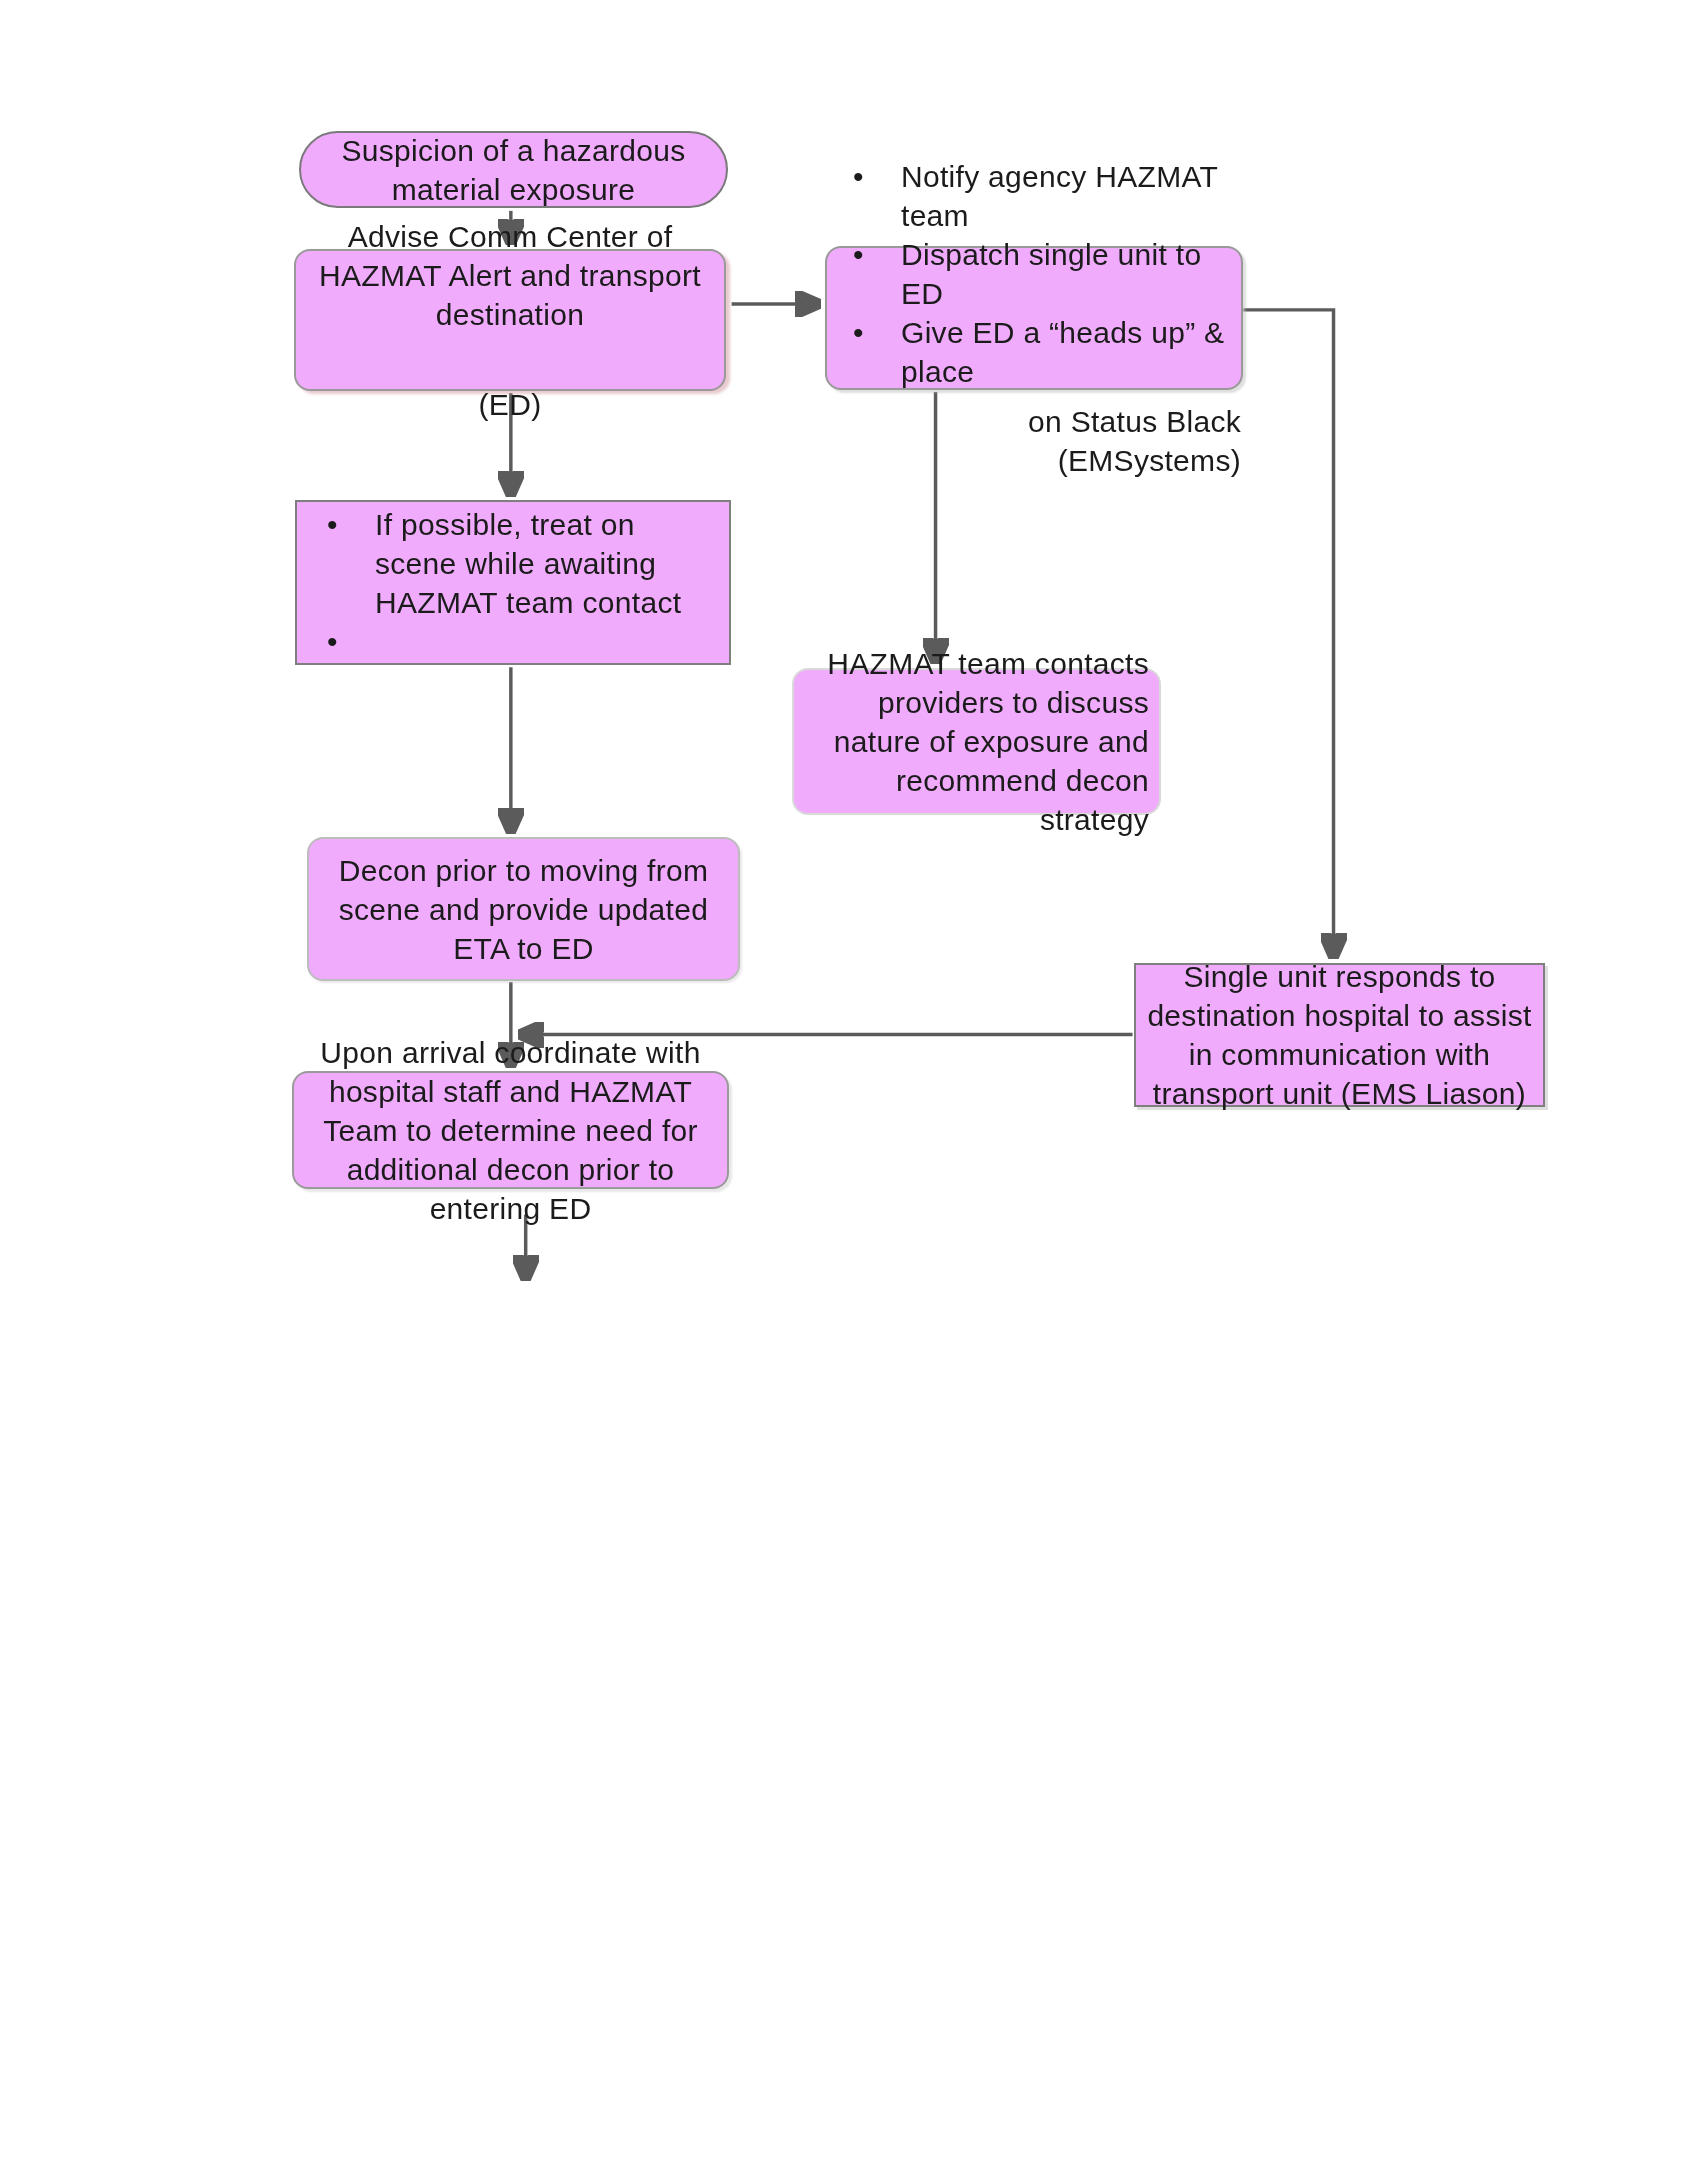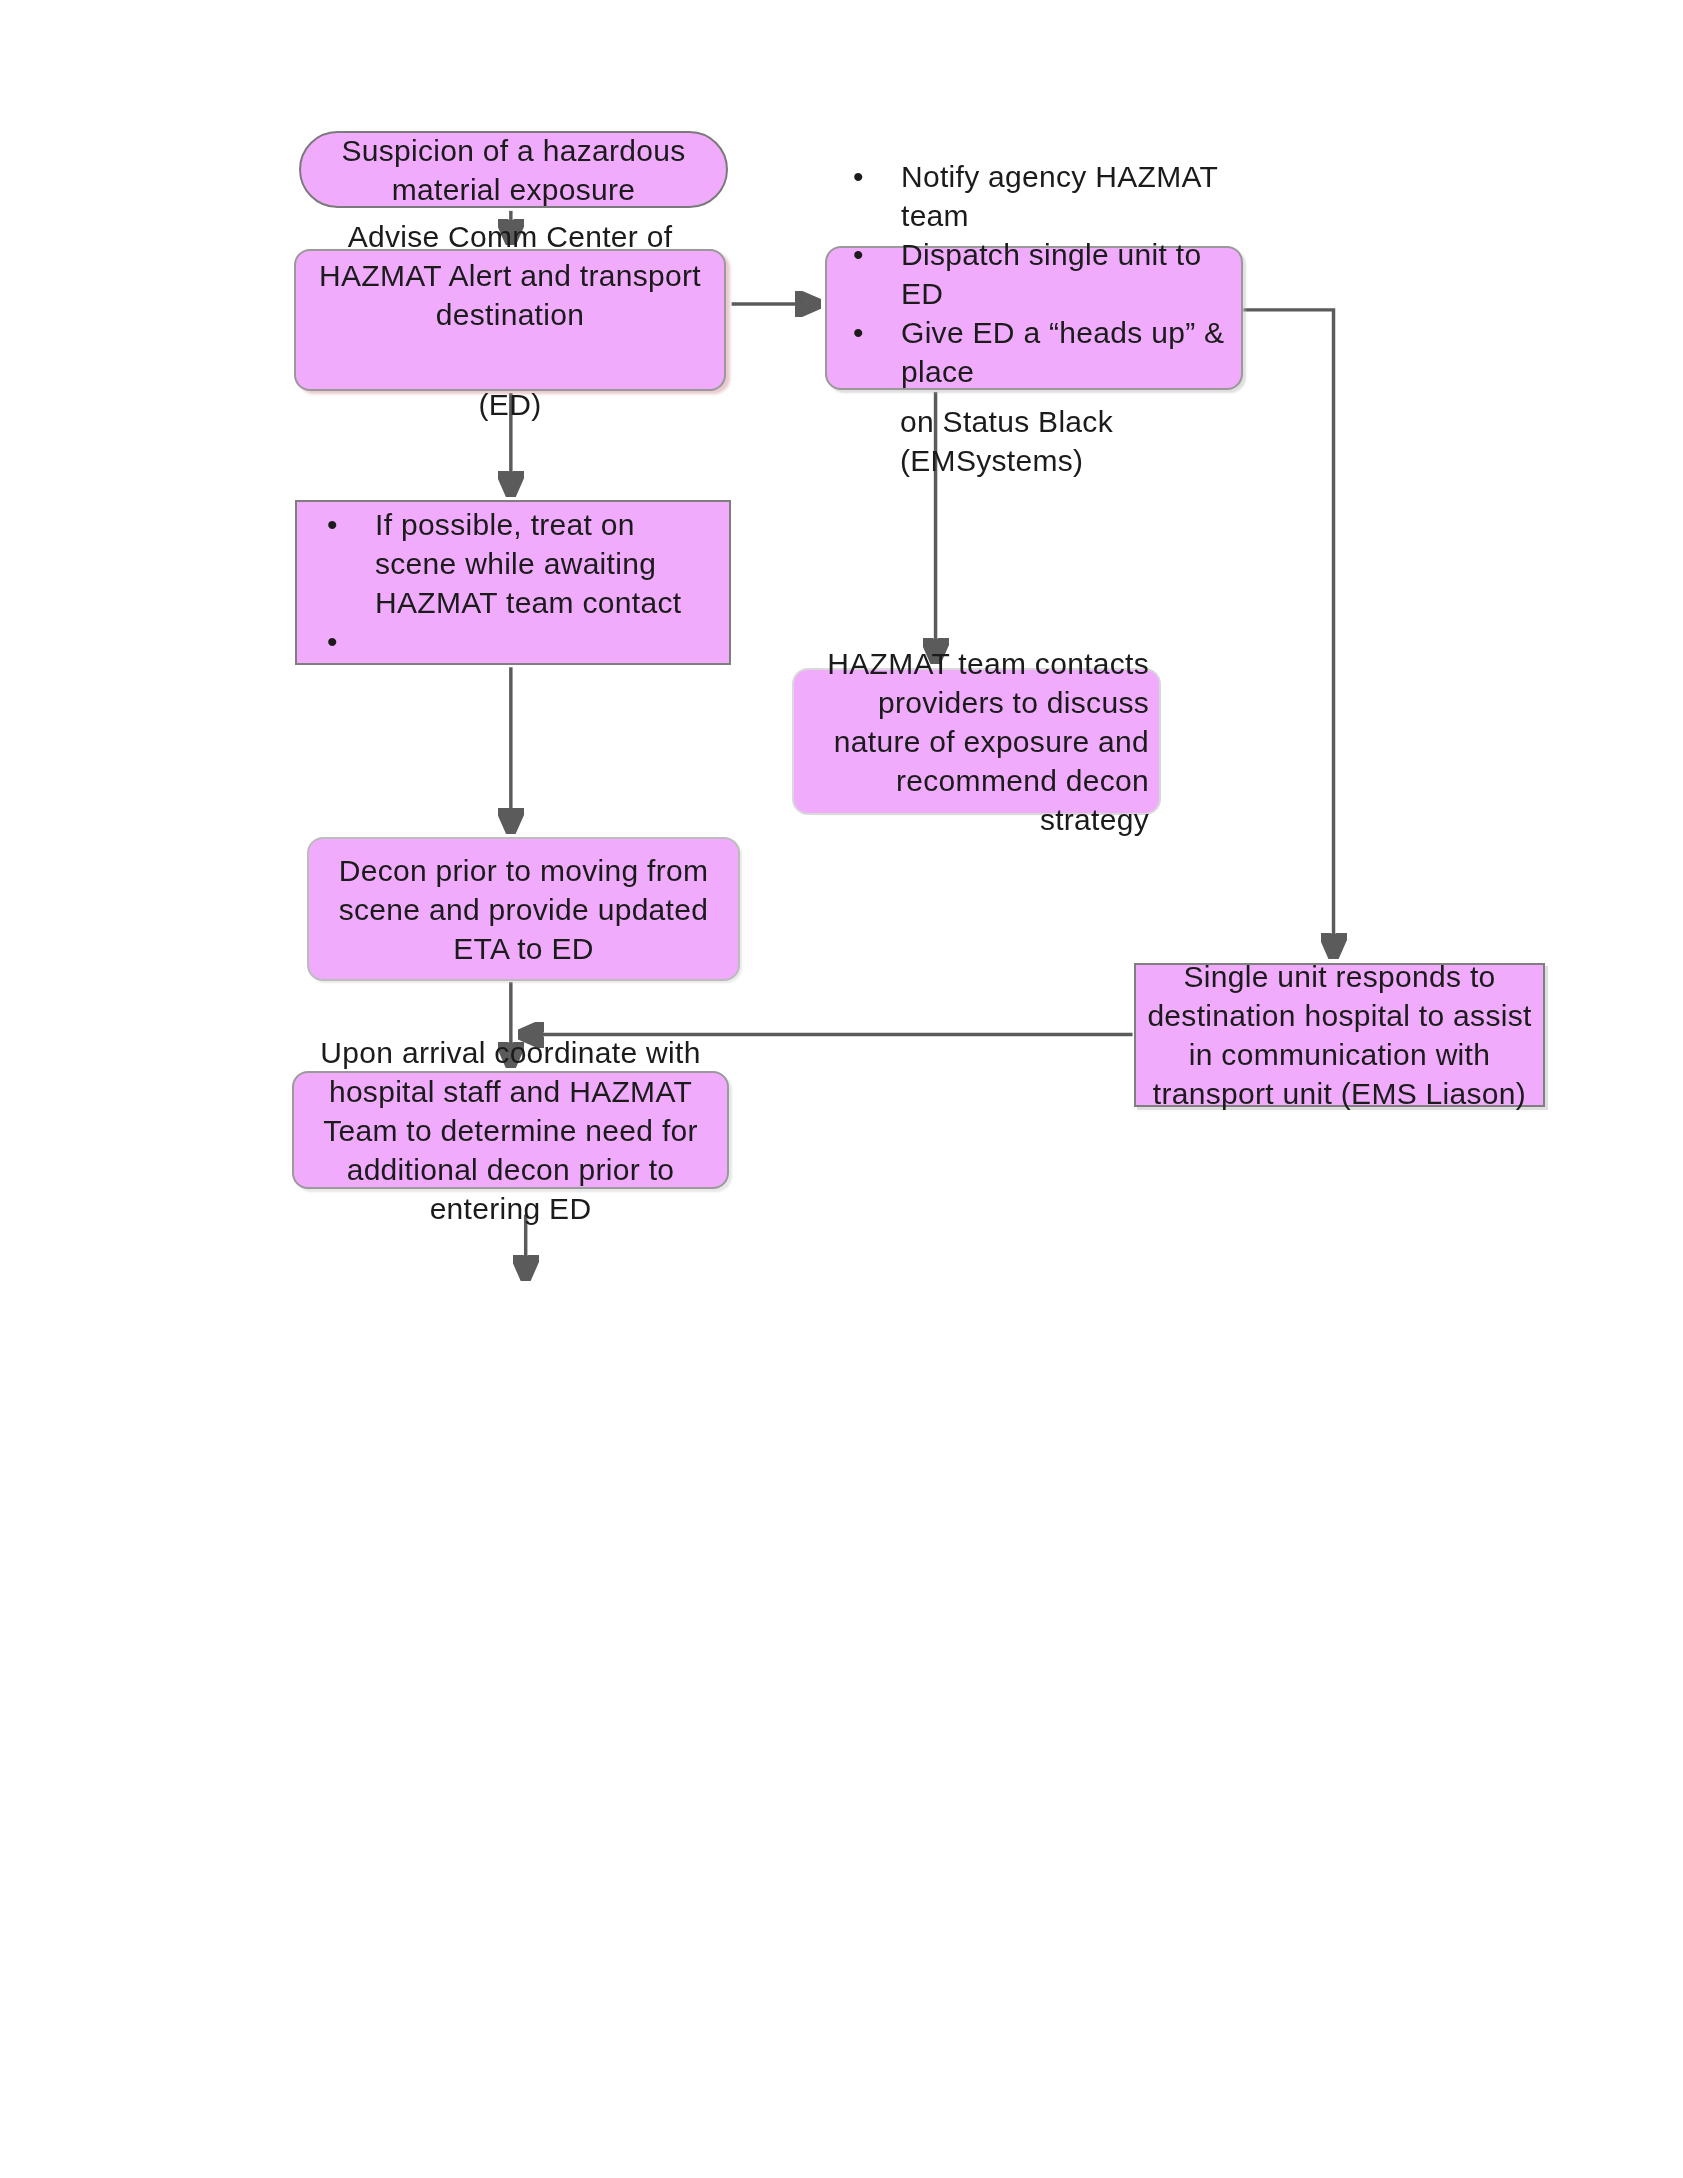--- a/index.html
+++ b/index.html
@@ -42,21 +42,21 @@
             box-shadow:3px 3px 0 rgba(190,190,190,0.5);}
   .n-upon{left:292px;top:1071px;width:437px;height:118px;
           border-color:#9a9a9a;box-shadow:3px 3px 2px rgba(195,195,195,0.4);}
   .n-transfer{left:309px;top:1284px;width:436px;height:51px;border-radius:30px;
               box-shadow:2px 2px 2px rgba(200,200,200,0.35);}
 
   .ed-line{margin-top:12px;}
   .bullet-row{display:flex;align-items:flex-start;padding-left:26px;padding-right:12px;}
   .bullet-glyph{flex:0 0 48px;width:48px;text-align:left;}
   .n-treat .bullet-row{padding-left:30px;padding-right:8px;}
-  .cont-line{margin-top:11px;padding-left:73px;text-align:left;}
+  .cont-line{margin-top:11px;padding-left:73px;text-align:right;}
   .txt{padding:0 10px;}
 </style>
 </head>
 <body>
 
 <div class="page">
 
   <svg class="connectors" width="1683" height="2178" viewBox="0 0 1700 2200" aria-hidden="true">
     <defs>
       <marker id="ah" viewBox="0 0 10 10" refX="8.5" refY="5" markerWidth="7.5" markerHeight="7.5" orient="auto-start-reverse">

